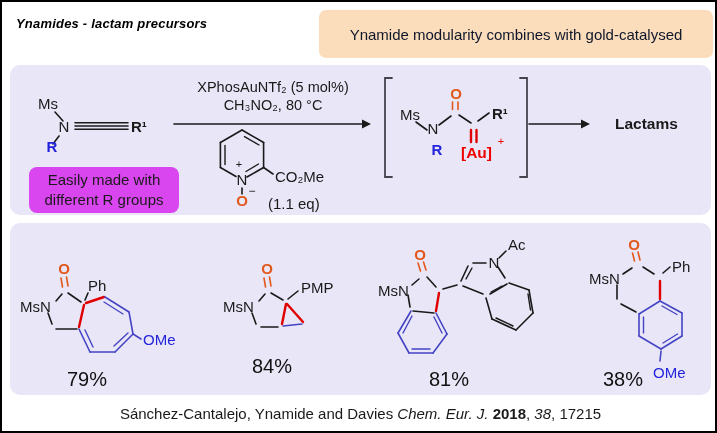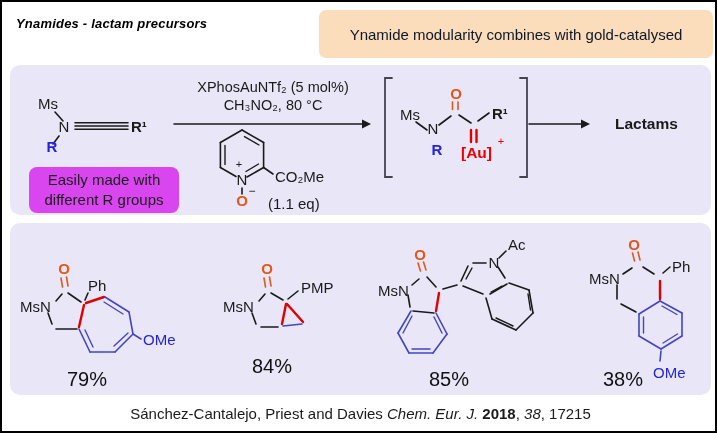--- a/index.html
+++ b/index.html
@@ -239,22 +239,22 @@
       <line class="bblue inner" x1="660" y1="304" x2="675" y2="312.5"></line>
       <line class="bblue inner" x1="675.5" y1="332" x2="661" y2="341"></line>
       <line class="bblue inner" x1="641.5" y1="331" x2="641.5" y2="315"></line>
       <line class="bblue" x1="659" y1="349" x2="658" y2="359"></line>
       <text x="651" y="376" class="blue">OMe</text>
     </g>
   </svg>
 
   <div class="yield" style="left:45px;  top:366px;">79%</div>
   <div class="yield" style="left:230px; top:353px;">84%</div>
-  <div class="yield" style="left:407px; top:366px;">85%</div>
+  <div class="yield" style="left:407px; top:366px;">81%</div>
   <div class="yield" style="left:581px; top:366px;">38%</div>
 
   <div class="citation">
-    <span>Sánchez-Cantalejo, Priest and Davies</span>
+    <span>Sánchez-Cantalejo, Ynamide and Davies</span>
     <span class="it">Chem. Eur. J.</span>
     <span class="bd">2018</span><span>, </span><span class="it">38</span><span>, </span><span>17215</span>
   </div>
 
 </div>
 
 </body></html>

